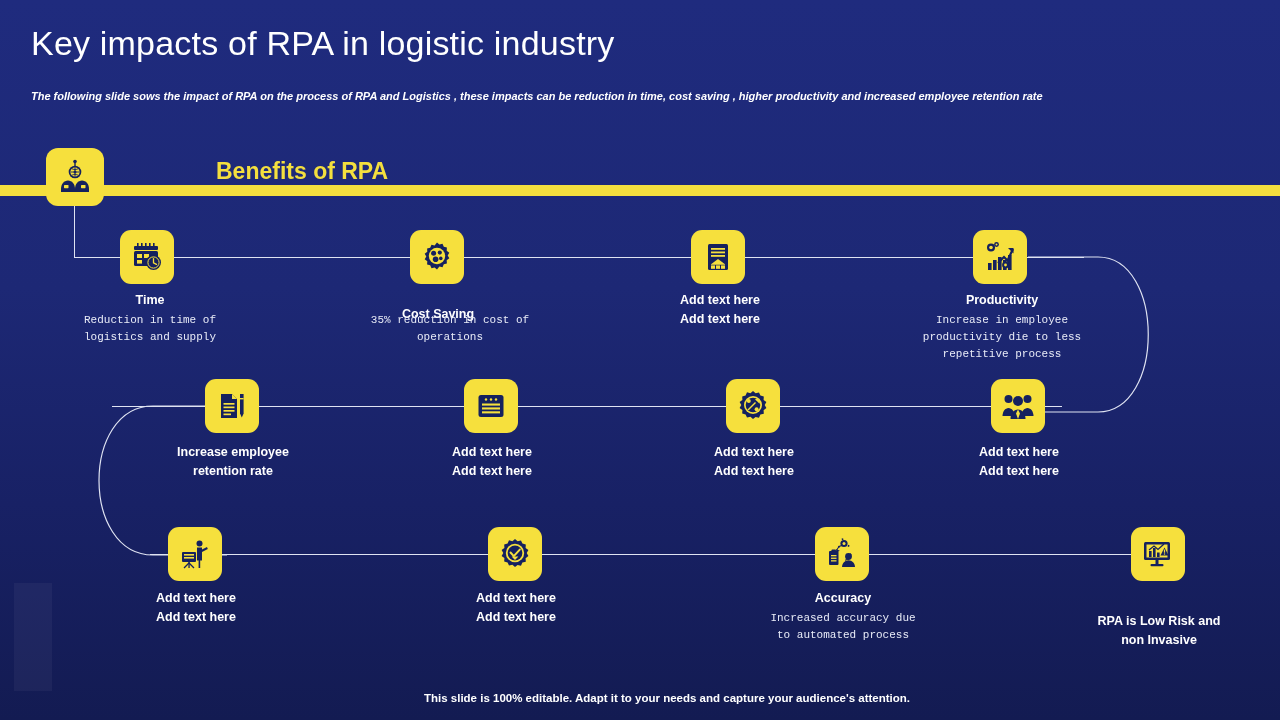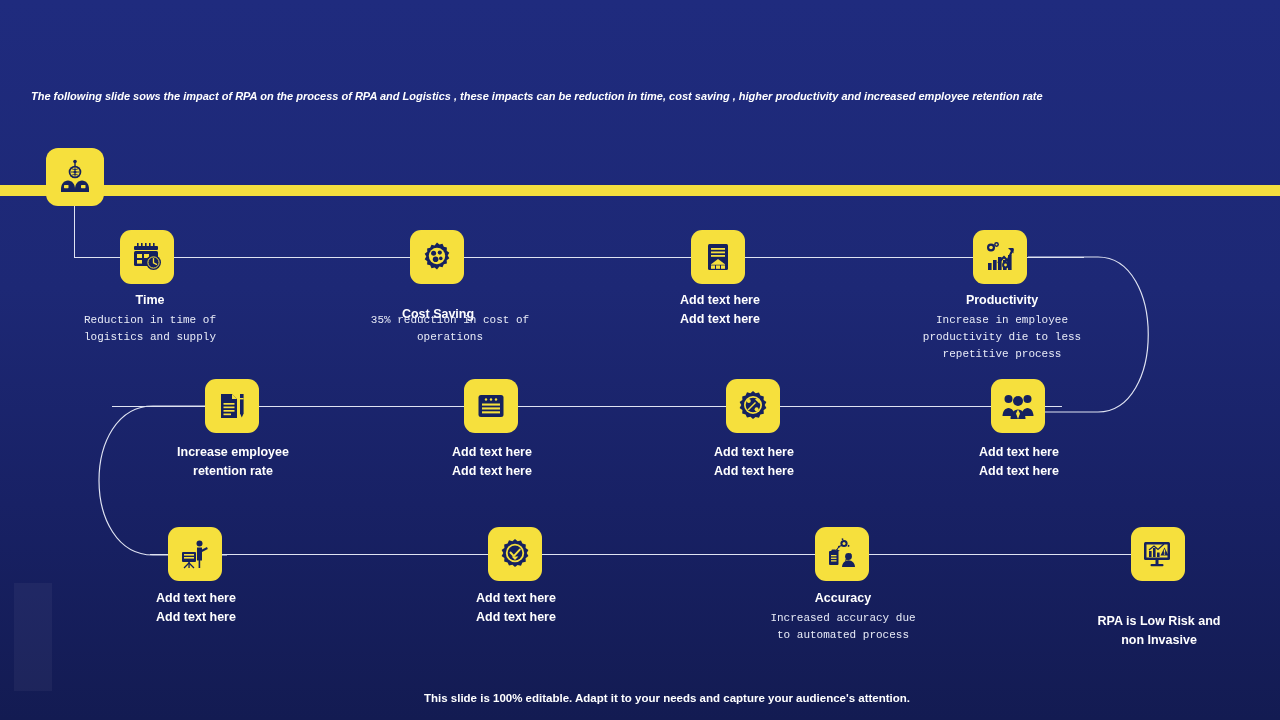--- a/index.html
+++ b/index.html
@@ -64,23 +64,25 @@
     font-size:11.5px;color:#ffffff;font-weight:600;padding-left:27px;
   }
 </style>
 </head>
 <body>
 
 <div id="slide">
 
   <div class="edge-block"></div>
 
+  <div class="title">Key impacts of RPA in logistic industry</div>
   <div class="subtitle">The following slide sows the impact of RPA on the process of RPA and Logistics , these impacts can be reduction in time, cost saving , higher productivity and increased employee retention rate</div>
 
   <div class="yellow-band"></div>
+  <div class="benefits-label">Benefits of RPA</div>
 
   <div class="tile head" style="left:46px;top:148px;">
     <span>
       <svg width="36" height="36" viewBox="0 0 36 36">
         <g fill="#15215e">
           <rect x="17.3" y="3" width="1.4" height="4"></rect>
           <circle cx="18" cy="2.5" r="1.8"></circle>
           <circle cx="18" cy="13" r="6.3"></circle>
           <circle cx="18" cy="13" r="4.6" fill="#f6e03d"></circle>
           <path d="M13.6 13h8.8M18 8.5v9M14.6 9.6c1.6 1.2 5.2 1.2 6.8 0M14.6 16.4c1.6-1.2 5.2-1.2 6.8 0" stroke="#15215e" stroke-width="0.9" fill="none"></path>

